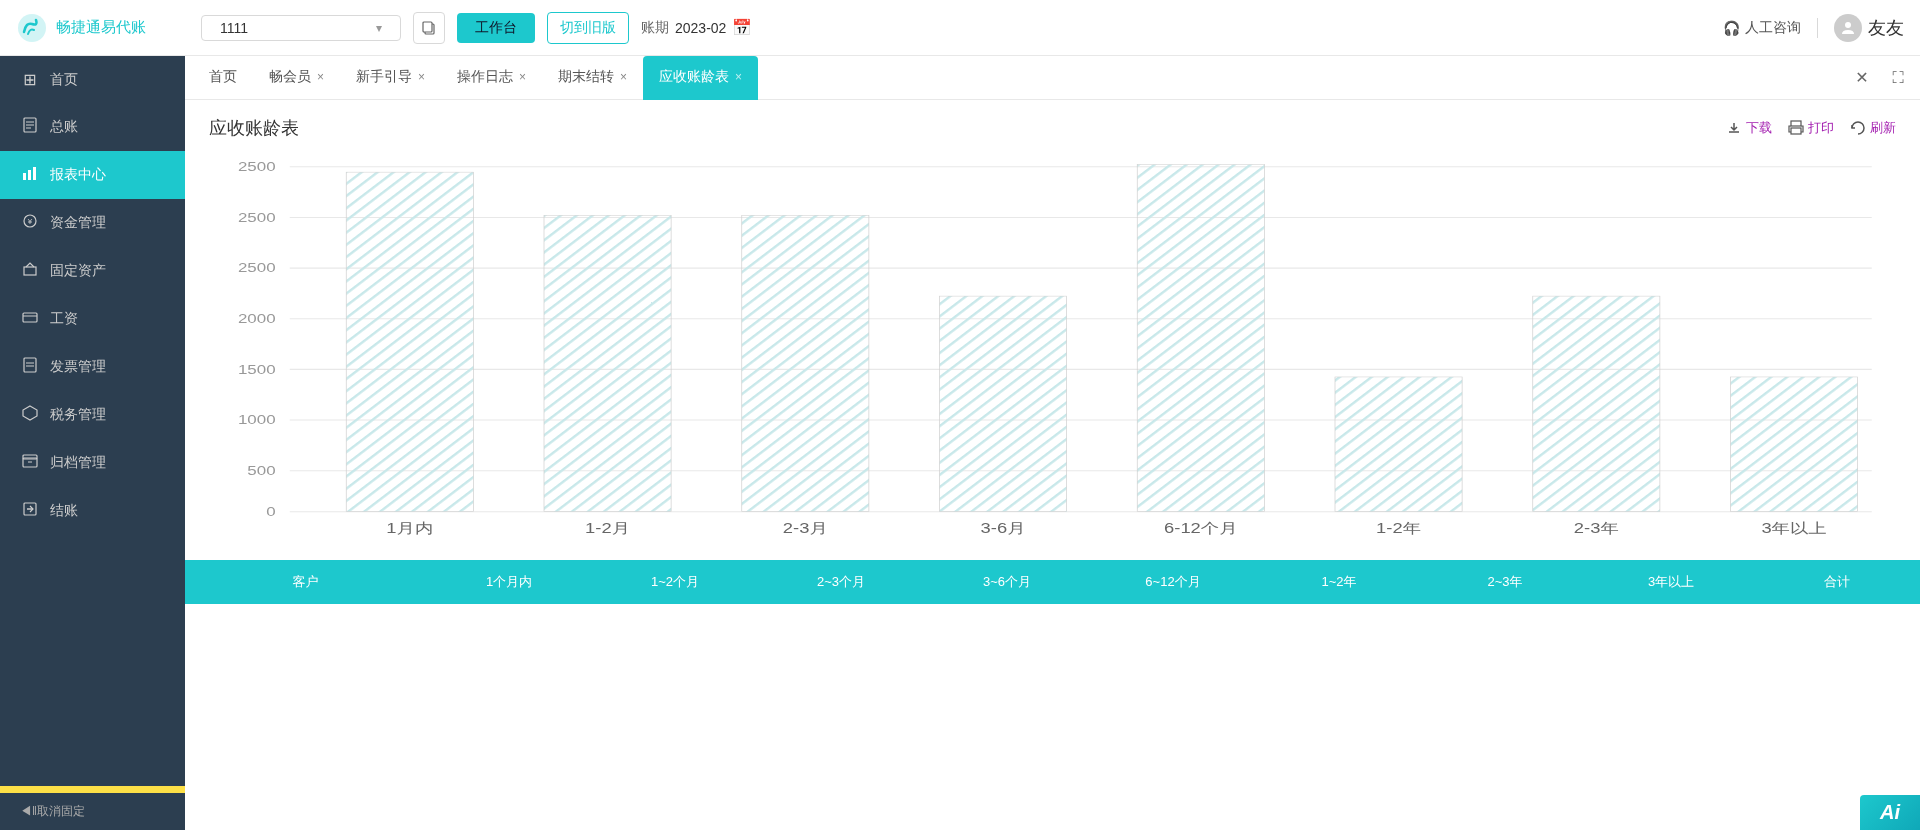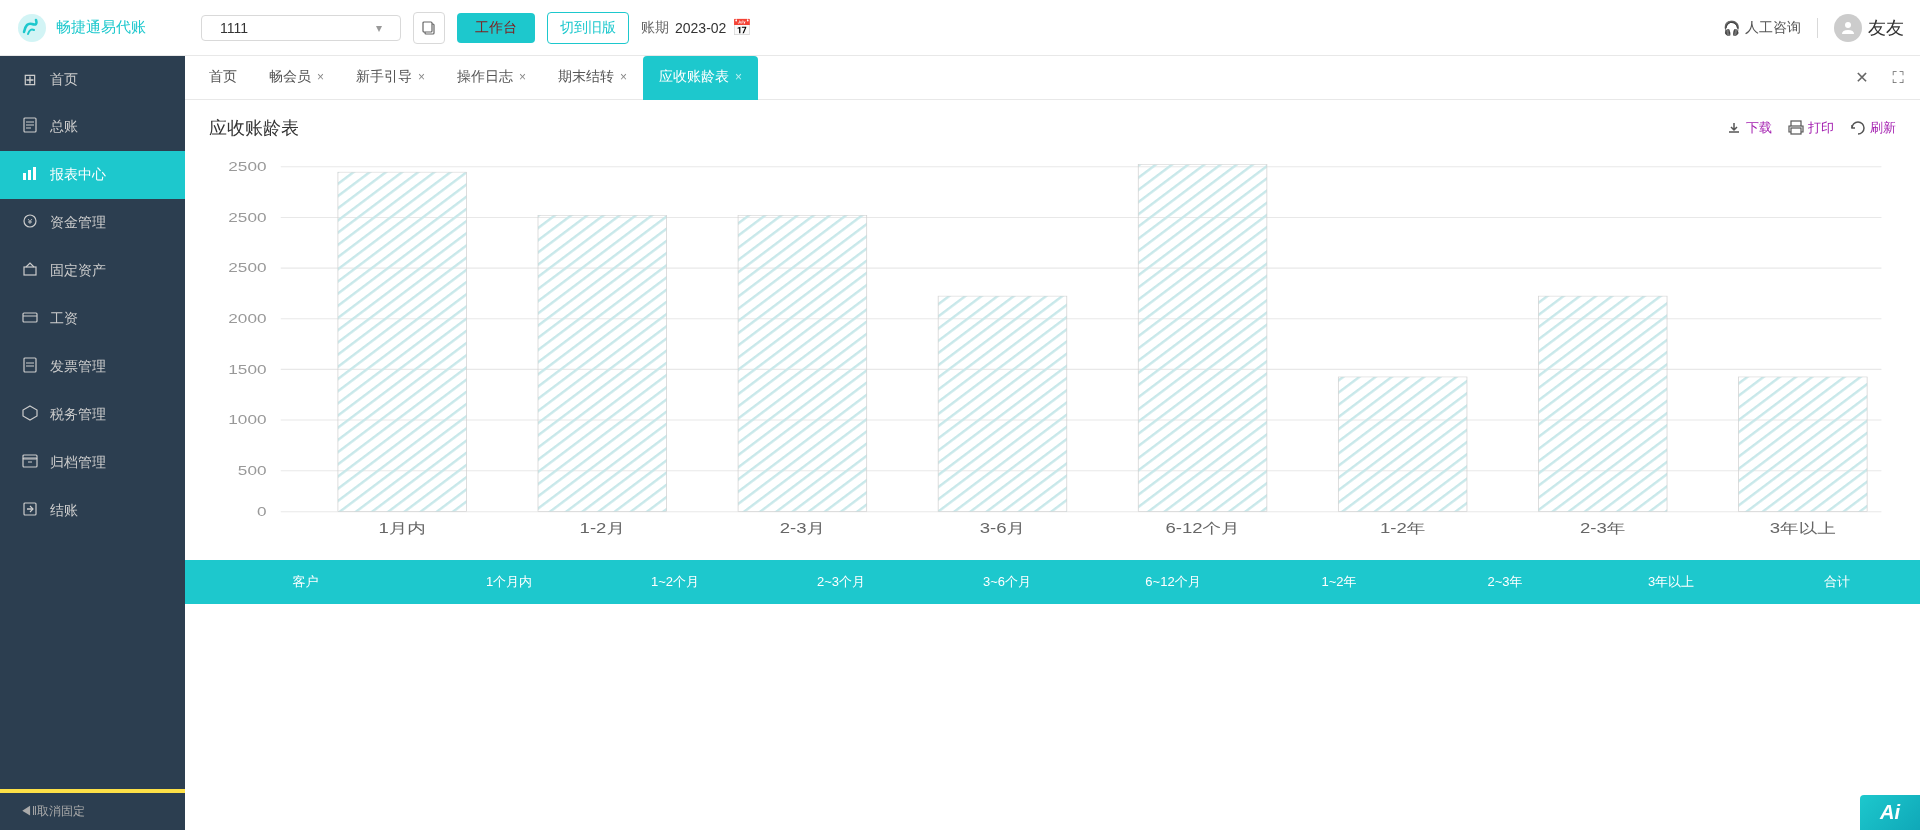--- a/index.html
+++ b/index.html
@@ -60,21 +60,21 @@
       border: 1px solid #d9d9d9;
       border-radius: 4px;
       background: #fff;
       display: flex; align-items: center; justify-content: center;
       cursor: pointer;
       color: #666;
       font-size: 16px;
     }
     .workbench-btn {
       background: #1dc8cd;
-      color: #7f1d1d;
+      color: #0f172a;
       border: none;
       border-radius: 4px;
       padding: 6px 18px;
       font-size: 14px;
       cursor: pointer;
     }
     .switch-btn {
       border: 1px solid #1dc8cd;
       color: #1dc8cd;
       background: #fff;
@@ -157,21 +157,21 @@
     .sidebar-item-icon { font-size: 16px; width: 20px; text-align: center; }
     .sidebar-bottom {
       margin-top: auto;
       padding: 10px 20px;
       display: flex;
       align-items: center;
       gap: 6px;
       color: #aaa;
       font-size: 12px;
       cursor: pointer;
-      border-top: 4px solid #fde047;
+      border-top: 7px solid #fde047;
     }
 
     
     .content-area {
       flex: 1;
       display: flex;
       flex-direction: column;
       overflow: hidden;
       background: #f5f6fa;
     }
@@ -255,21 +255,21 @@
       gap: 4px;
       color: #a21caf;
       font-size: 13px;
       cursor: pointer;
       background: none;
       border: none;
     }
 
     
     .chart-container {
-      padding: 16px 10px;
+      padding: 16px 20px;
       height: 420px;
       position: relative;
     }
     .chart-svg {
       width: 100%;
       height: 100%;
     }
 
     
     .table-header {

